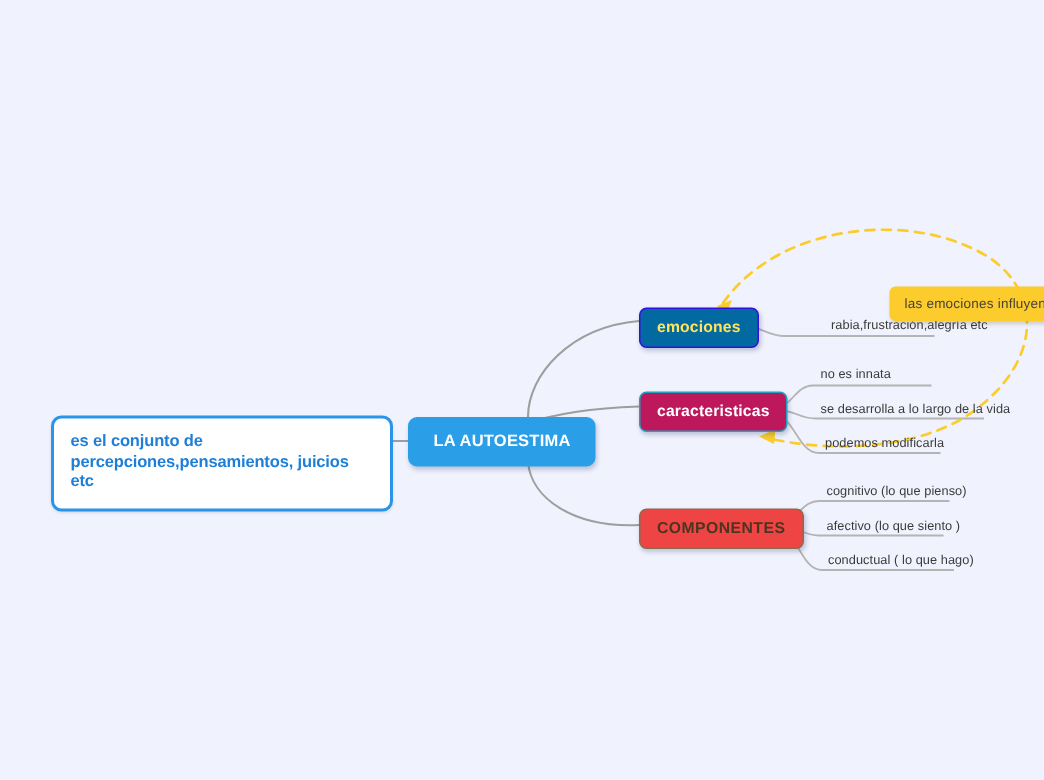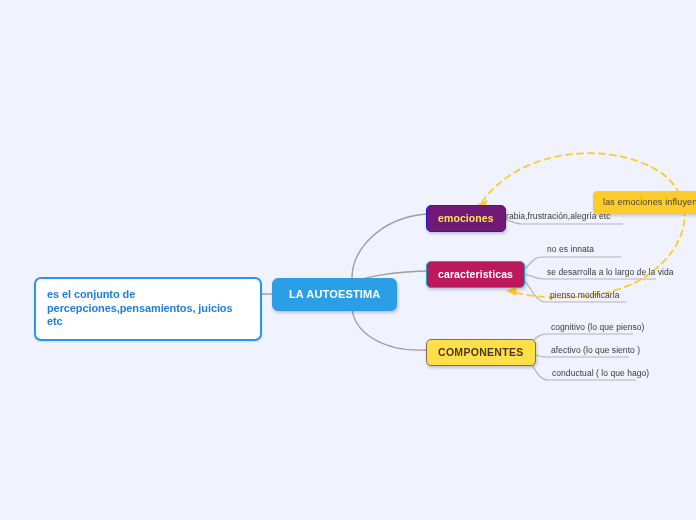--- a/index.html
+++ b/index.html
@@ -72,37 +72,37 @@
   .branch {
     border-radius: 5px;
     font-size: 10.5px;
     font-weight: bold;
     padding: 6px 11px 7px 11px;
     box-shadow: 1px 2px 3px rgba(40,60,110,0.25);
   }
   .branch-emociones {
     left: 426px;
     top: 205px;
-    background: #701a75;
+    background: #0369a1;
     border: 1px solid #3311dd;
     color: #ffe45c;
     letter-spacing: 0.1px;
   }
   .branch-caracteristicas {
     left: 426px;
     top: 261px;
     background: #be185d;
     border: 1px solid #22a1bd;
     color: #ffffff;
     letter-spacing: 0.1px;
   }
   .branch-componentes {
     left: 426px;
     top: 339px;
-    background: #fde047;
+    background: #ef4444;
     border: 1px solid #8a6b4e;
     color: #4c3520;
     letter-spacing: 0.3px;
   }
 
   
   .leaf {
     font-size: 8.5px;
     color: #3a3a3a;
     letter-spacing: 0.05px;
@@ -158,27 +158,27 @@
 
   <div class="node desc-card">
     <div>es el conjunto de</div>
     <div>percepciones,pensamientos, juicios etc</div>
   </div>
 
   <div class="node central">LA AUTOESTIMA</div>
 
   <div class="node branch branch-emociones">emociones</div>
 
-  <div class="node leaf" style="left:504px; top:211px;">rabia,frustración,alegría etc</div>
+  <div class="node leaf" style="left:552px; top:211px;">rabia,frustración,alegría etc</div>
 
   <div class="node branch branch-caracteristicas">caracteristicas</div>
 
   <div class="node leaf" style="left:545px; top:244px;">no es innata</div>
   <div class="node leaf" style="left:545px; top:267px;">se desarrolla a lo largo de la vida</div>
-  <div class="node leaf" style="left:548px; top:290px;">pienso modificarla</div>
+  <div class="node leaf" style="left:548px; top:290px;">podemos modificarla</div>
 
   <div class="node branch branch-componentes">COMPONENTES</div>
 
   <div class="node leaf" style="left:549px; top:322px;">cognitivo (lo que pienso)</div>
   <div class="node leaf" style="left:549px; top:345px;">afectivo (lo que siento )</div>
   <div class="node leaf" style="left:550px; top:368px;">conductual ( lo que hago)</div>
 
   <div class="node note">las emociones influyen en</div>
 
 </div>

